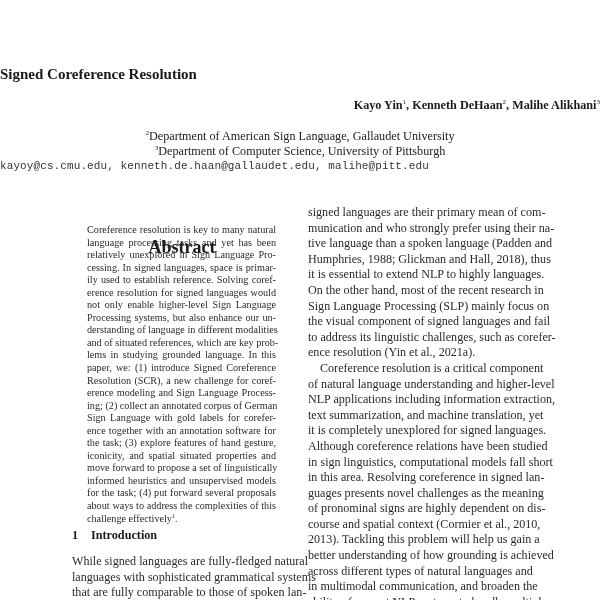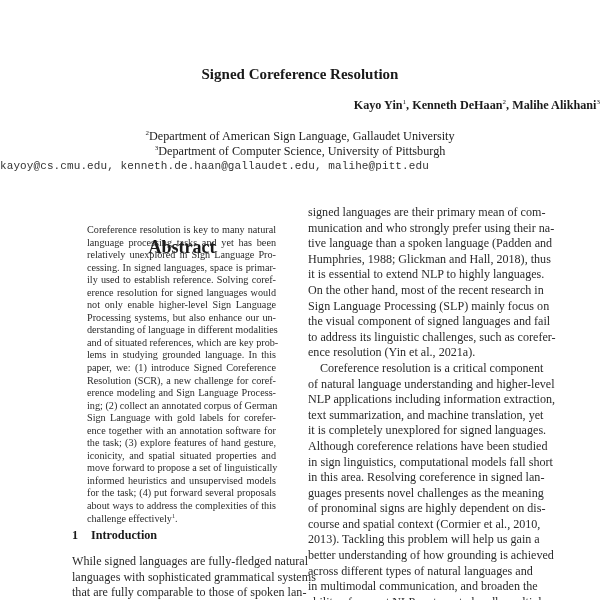--- a/index.html
+++ b/index.html
@@ -1,20 +1,20 @@
 <!DOCTYPE html>
 <html><head>
   <meta charset="utf-8">
   <style>
     html, body { margin: 0; padding: 0; background: #ffffff; }
     body { width: 600px; height: 600px; overflow: hidden; position: relative;
            font-family: "Liberation Serif", "DejaVu Serif", serif; color: #222; }
     .page { position: absolute; left: 0; top: 0; width: 600px; height: 600px; background: #fff; }
 
-    .title { position: absolute; top: 66px; left: 0; width: 600px; text-align: center;
+    .title { position: absolute; top: 66px; left: 0; width: 600px; text-align: left;
              font-weight: bold; font-size: 15px; color: #1a1a1a; }
     .authors { position: absolute; top: 98px; left: 0; width: 600px; text-align: right;
                font-weight: bold; font-size: 12.2px; color: #1a1a1a; }
     .authors sup, .aff sup { font-size: 7px; font-weight: normal; vertical-align: 5px; line-height: 0; }
     .aff { position: absolute; left: 0; width: 600px; text-align: center; font-size: 12.2px; color: #222; }
     .emails { position: absolute; top: 160px; left: 0; width: 600px; text-align: left;
               font-family: "Liberation Mono", "DejaVu Sans Mono", monospace; font-size: 11px; color: #333;
               letter-spacing: 0.1px; }
 
     .abstract-title { position: absolute; top: 205px; left: 72px; width: 220px; text-align: center;

